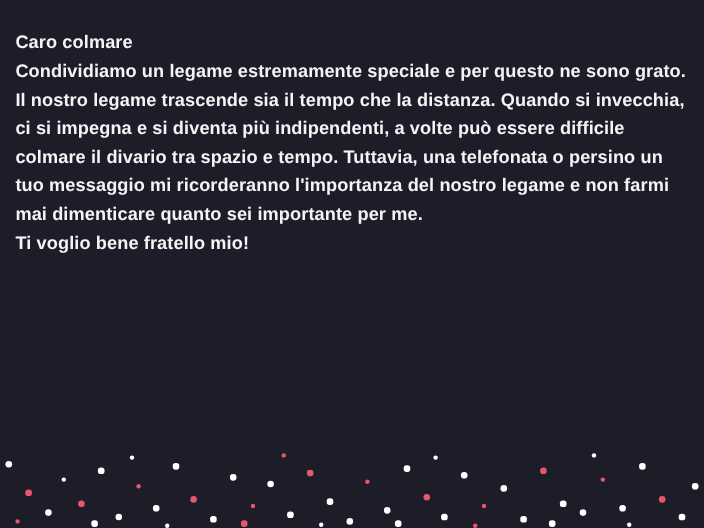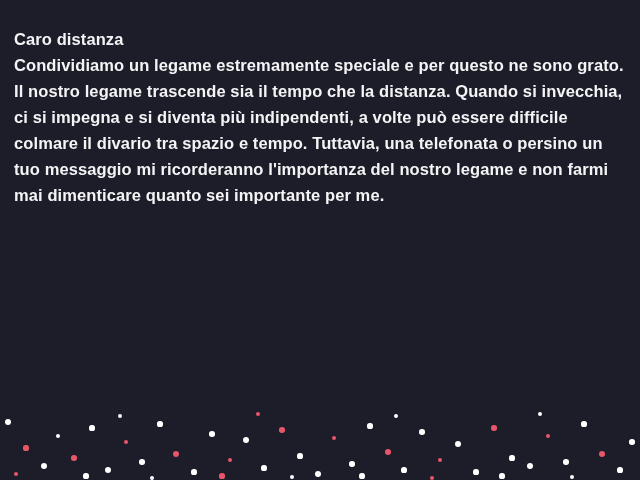--- a/index.html
+++ b/index.html
@@ -47,22 +47,23 @@
     position: absolute;
     border-radius: 50%;
   }
 </style>
 </head>
 <body style="background: rgb(28, 29, 40);">
 
 <div id="card">
 
   <div id="letter" style="color: rgb(244, 244, 246);">
-    <p>Caro distanza</p>
+    <p>Caro colmare</p>
     <p>Condividiamo un legame estremamente speciale e per questo ne sono grato.  Il nostro legame trascende sia il tempo che la distanza. Quando si invecchia, ci si impegna e si diventa più indipendenti, a volte può essere difficile colmare il divario tra spazio e tempo. Tuttavia, una telefonata o persino un tuo messaggio mi ricorderanno l'importanza del nostro legame e non farmi mai dimenticare quanto sei importante per me.</p>
+    <p>Ti voglio bene fratello mio!</p>
   </div>
 
   <div id="confetti">
       <span class="dot" style="left: 5px; top: 49px; width: 6px; height: 6px; background: rgb(255, 255, 255);"></span>
       <span class="dot" style="left: 23.4px; top: 75.4px; width: 5.2px; height: 5.2px; background: rgb(232, 86, 106);"></span>
       <span class="dot" style="left: 41px; top: 93px; width: 6px; height: 6px; background: rgb(255, 255, 255);"></span>
       <span class="dot" style="left: 55.6px; top: 63.6px; width: 4.8px; height: 4.8px; background: rgb(255, 255, 255);"></span>
       <span class="dot" style="left: 71.2px; top: 85.2px; width: 5.6px; height: 5.6px; background: rgb(232, 86, 106);"></span>
       <span class="dot" style="left: 89.4px; top: 55.4px; width: 5.2px; height: 5.2px; background: rgb(255, 255, 255);"></span>
       <span class="dot" style="left: 105px; top: 97px; width: 6px; height: 6px; background: rgb(255, 255, 255);"></span>

